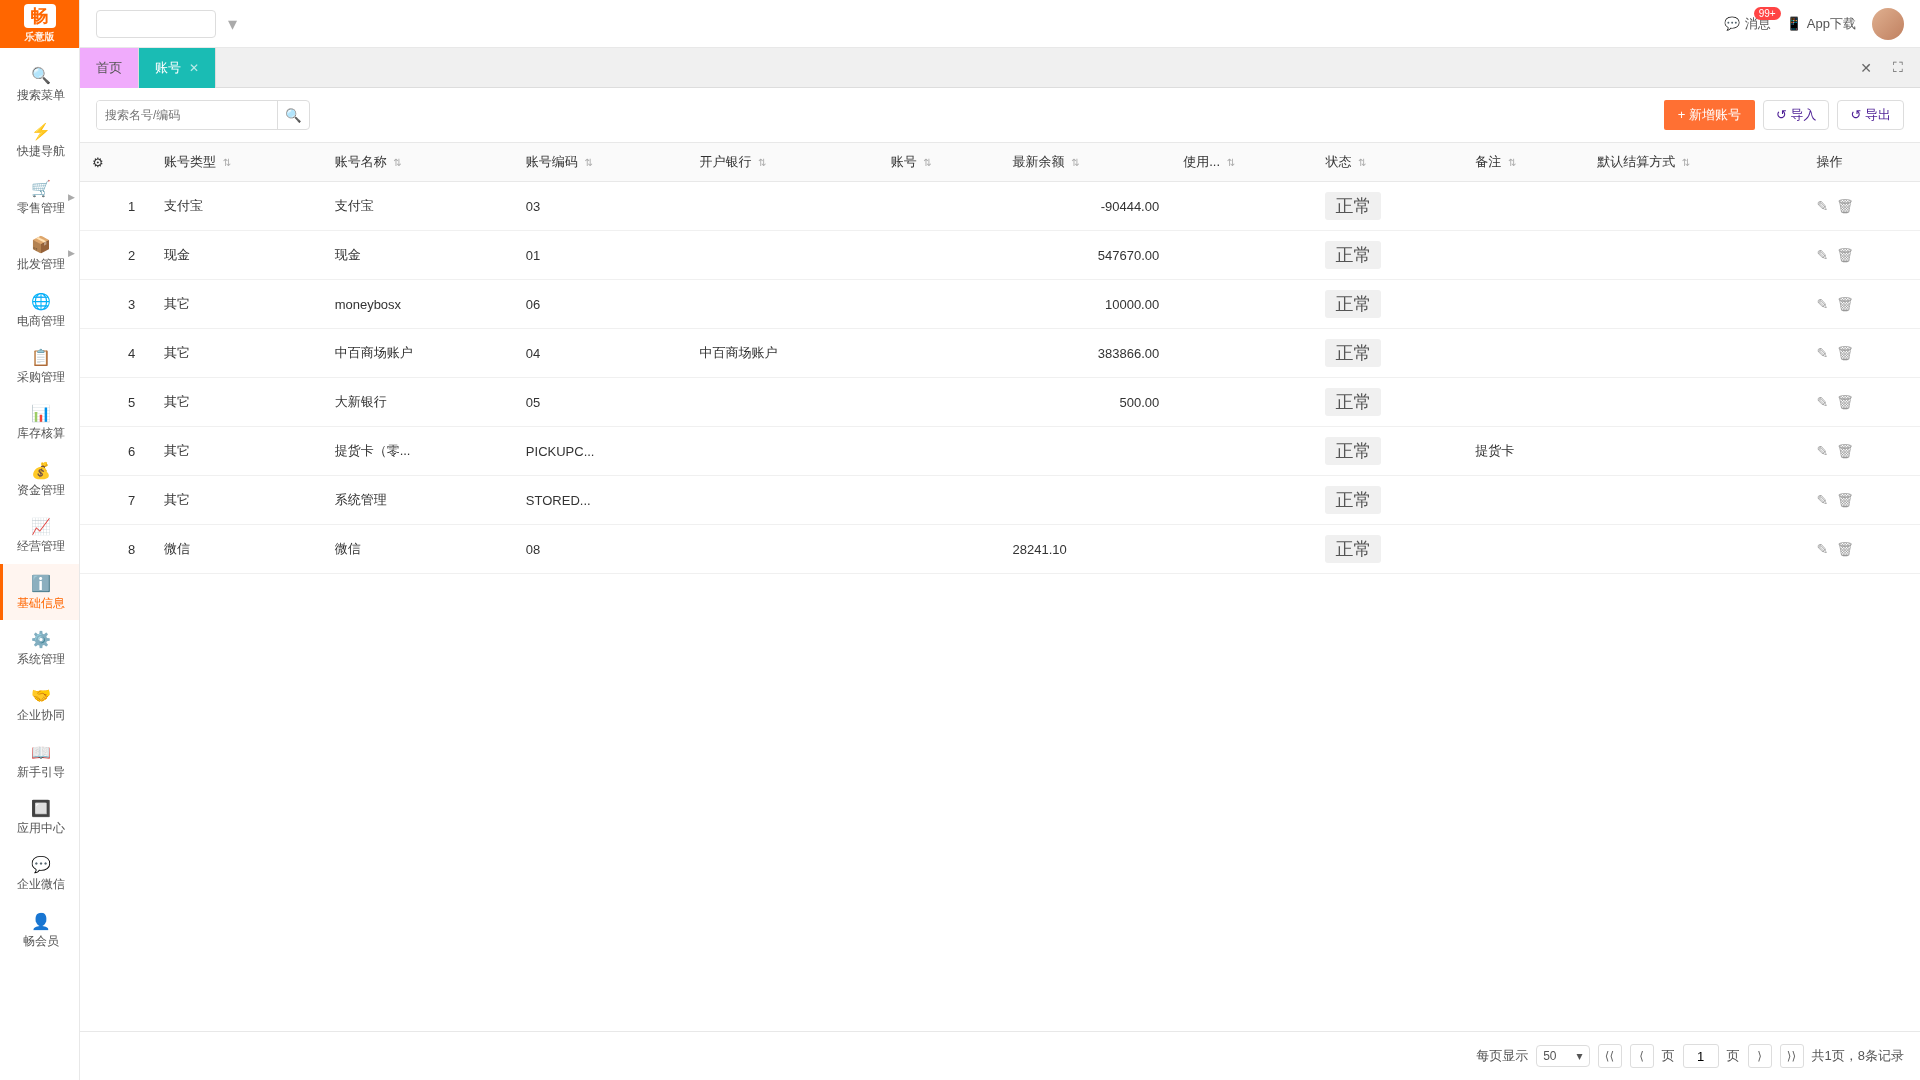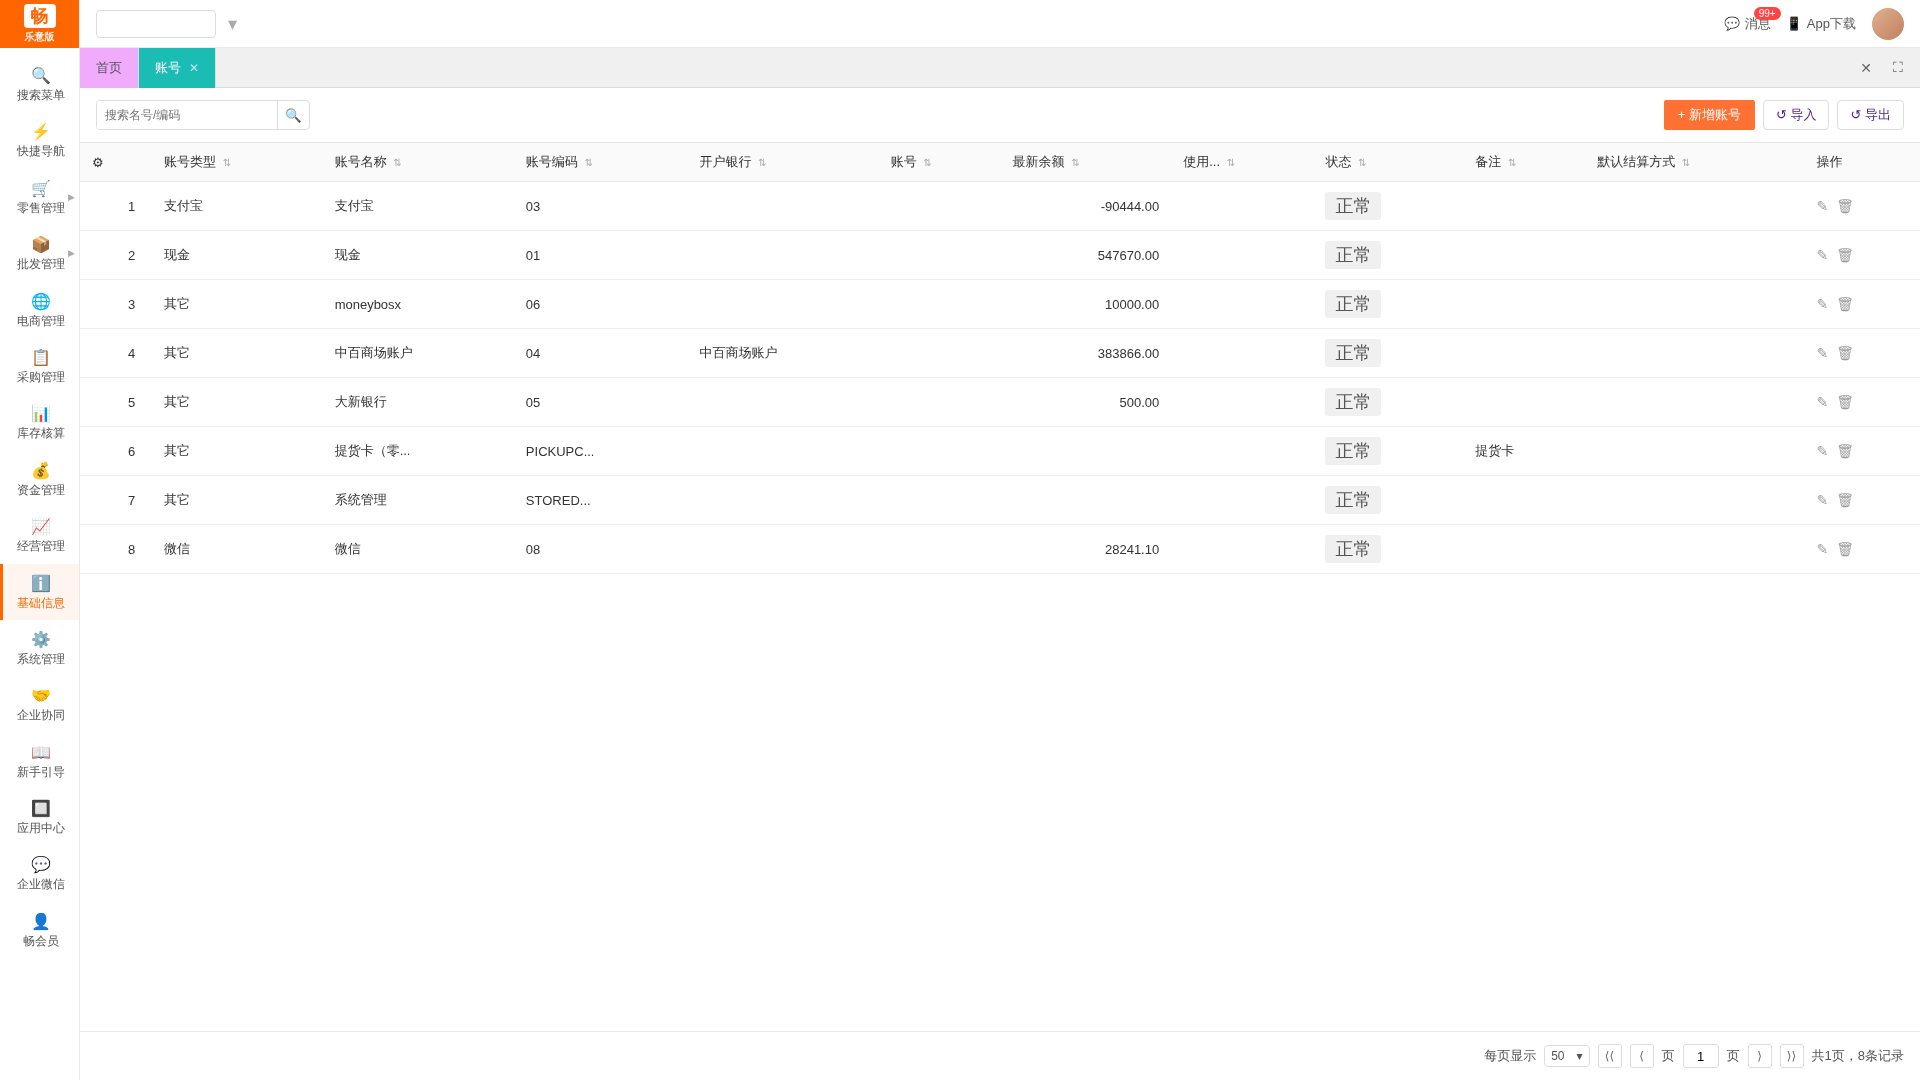--- a/index.html
+++ b/index.html
@@ -222,21 +222,21 @@
       gap: 8px;
       padding: 12px 16px;
       border-top: 1px solid #e8e8e8;
       font-size: 13px;
       color: #555;
       flex-shrink: 0;
     }
     .page-size-select {
       border: 1px solid #ddd; border-radius: 4px;
       padding: 3px 6px; font-size: 12px;
-      display: flex; align-items: center; gap: 12px;
+      display: flex; align-items: center; gap: 20px;
     }
     .page-nav-btn {
       width: 24px; height: 24px;
       border: 1px solid #ddd; border-radius: 3px;
       background: #fff; cursor: pointer;
       display: flex; align-items: center; justify-content: center;
       font-size: 12px; color: #666;
     }
     .page-nav-btn:disabled { color: #ccc; cursor: not-allowed; }
     .page-input {
@@ -549,21 +549,21 @@
     </td>
   </tr>
             <tr>
     <td></td>
     <td>8</td>
     <td>微信</td>
     <td>微信</td>
     <td>08</td>
     <td></td>
     <td></td>
-    <td style="text-align:right">28241.10</td>
+    <td style="">28241.10</td>
     <td></td>
     <td><span class="status-badge">正常</span></td>
     <td></td>
     <td></td>
     <td>
       <div class="action-icons">
         <span class="action-icon">✎</span>
         <span class="action-icon">🗑</span>
       </div>
     </td>

